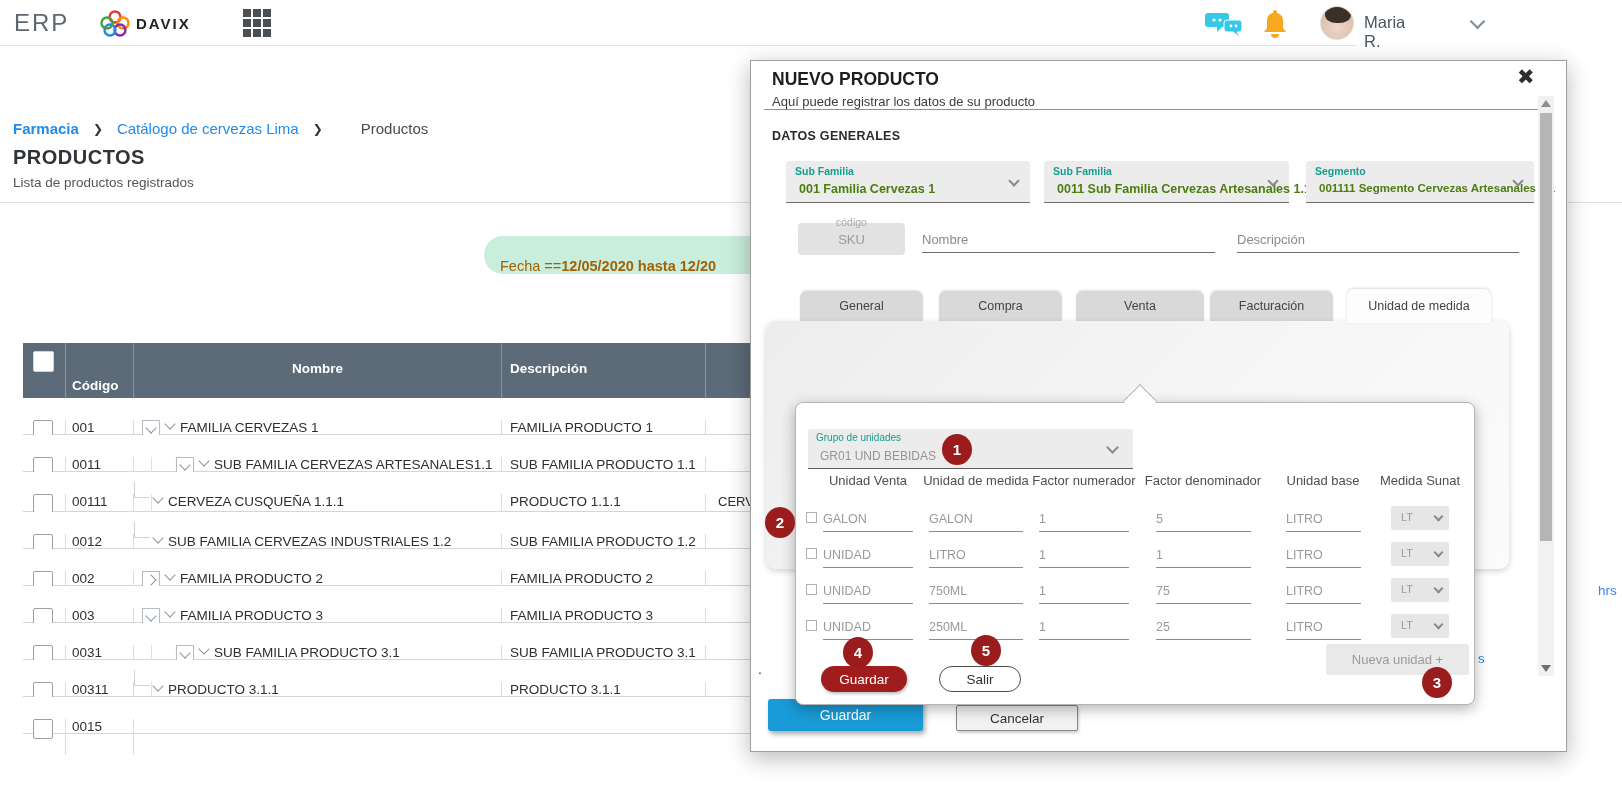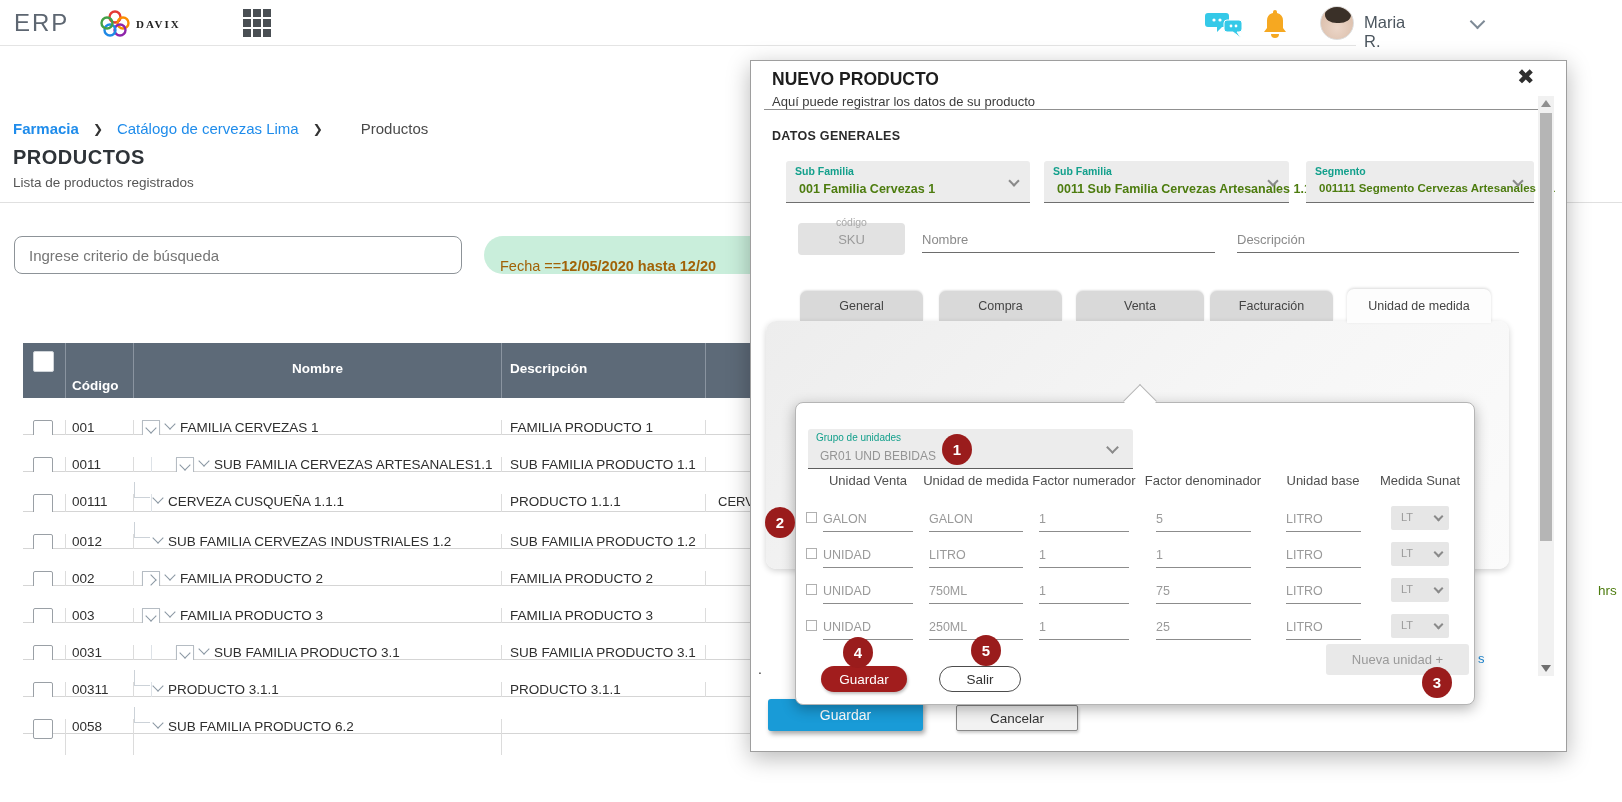--- a/index.html
+++ b/index.html
@@ -4,21 +4,21 @@
 <style>
   * { margin:0; padding:0; box-sizing:border-box; }
   html,body { width:1622px; height:802px; background:#fff; overflow:hidden; position:relative;
               font-family:"Liberation Sans","DejaVu Sans",sans-serif; color:#333; }
 
   
   .topbar { position:absolute; left:0; top:0; width:1356px; height:46px; background:#fff;
             border-bottom:1px solid #e4e4e4; z-index:5; }
   .erp-logo { position:absolute; left:14px; top:9px; font-size:24px; letter-spacing:2px; color:#5d6671; }
   .davix { position:absolute; left:100px; top:10px; display:flex; align-items:center; gap:6px; }
-  .davix b { font-size:11px; letter-spacing:2px; color:#232323;font-family:Liberation Serif, serif; }
+  .davix b { font-size:15px; letter-spacing:2px; color:#232323; }
   .grid-icon { position:absolute; left:243px; top:9px; width:30px; height:28px;
                display:grid; grid-template-columns:repeat(3,8px); grid-template-rows:repeat(3,8px); gap:2px; cursor:pointer; }
   .grid-icon i { background:#4a4f54; }
   .chat-ic { position:absolute; left:1205px; top:10px; }
   .bell-ic { position:absolute; left:1262px; top:8px; }
   .avatar { position:absolute; left:1320px; top:6px; width:34px; height:34px; border-radius:50%;
             background:radial-gradient(circle at 50% 65%, #ecd6c8 0%, #dcc0ad 70%); overflow:hidden; border:1px solid #ddd; }
   .avatar i { position:absolute; left:4px; top:-2px; width:26px; height:18px; background:#3a3028;
               border-radius:50% 50% 45% 45%; }
   .user-name { position:absolute; left:1364px; top:13px; font-size:16.5px; color:#4c565f; }
@@ -156,21 +156,21 @@
               border:1.5px solid #4d4d4d; border-radius:13px; font-size:13.5px; cursor:pointer;
               font-family:"Liberation Sans",sans-serif; }
   .btn-newunit { position:absolute; left:530px; top:241px; width:143px; height:31px; background:#e9e9e9; color:#9a9a9a;
                  border:none; border-radius:3px; font-size:13px; cursor:pointer; font-family:"Liberation Sans",sans-serif; }
 
   .badge { position:absolute; width:30px; height:31px; border-radius:50%; background:#9a1c1c; color:#fff;
            display:flex; align-items:center; justify-content:center; font-size:15px; font-weight:bold; z-index:40; }
   .bdg1 { left:942px; top:434px; } .bdg2 { left:765px; top:507px; } .bdg3 { left:1422px; top:667px; }
   .bdg4 { left:843px; top:637px; } .bdg5 { left:971px; top:635px; }
 
-  .stray-hrs { position:absolute; left:1598px; top:583px; font-size:13.5px; color:#4d7c0f; z-index:2; }
+  .stray-hrs { position:absolute; left:1598px; top:583px; font-size:13.5px; color:#3b82f6; z-index:2; }
   .stray-s { position:absolute; left:1478px; top:651px; font-size:13px; color:#1c86d1; z-index:15; }
 </style>
 </head>
 <body>
 
 <div class="topbar">
   <span class="erp-logo">ERP</span>
   <span class="davix">
     <svg width="30" height="27" viewBox="0 0 30 27">
       <circle cx="15" cy="7" r="5.5" fill="none" stroke="#e53935" stroke-width="2.4"></circle>
@@ -216,21 +216,20 @@
     <span class="bc-link first">Farmacia</span>
     <span class="bc-sep">❯</span>
     <span class="bc-link">Catálogo de cervezas Lima</span>
     <span class="bc-sep">❯</span>
     <span class="bc-cur">Productos</span>
   </div>
   <div class="page-title">PRODUCTOS</div>
   <div class="page-sub">Lista de productos registrados</div>
   <div class="top-divider"></div>
 
-  <input class="search-box" type="text" placeholder="Ingrese criterio de búsqueda" style="">
   <div class="chip">
     <span>Fecha == </span>
     <b>12/05/2020 hasta 12/20</b>
   </div>
 
   <div class="ptable">
     <div class="thead">
       <div class="thc col-check">
           <span class="hd-check"></span>
         </div>
@@ -407,27 +406,22 @@
           <span class="desc-val">PRODUCTO 3.1.1</span>
         </div>
       <div class="tc col-extra"></div>
     </div>
 
     <div class="trow" style="top:354px">
       <div class="tc col-check">
           <span class="row-cb"></span>
         </div>
       <div class="tc col-cod">
-          <span class="cod-val">0058</span>
-        </div>
-      <div class="tc col-nom">
-        <span class="elbow ind1"></span>
-        <i class="tchev"></i>
-        <span>SUB FAMILIA PRODUCTO 6.2</span>
-      </div>
+          <span class="cod-val">0015</span>
+        </div>
       <div class="tc col-extra"></div>
     </div>
   </div>
 </div>
 
 <div class="modal">
   <div class="m-title">NUEVO PRODUCTO</div>
   <div class="m-sub">Aquí puede registrar los datos de su producto</div>
   <span class="m-close">✖</span>
   <div class="m-div"></div>

